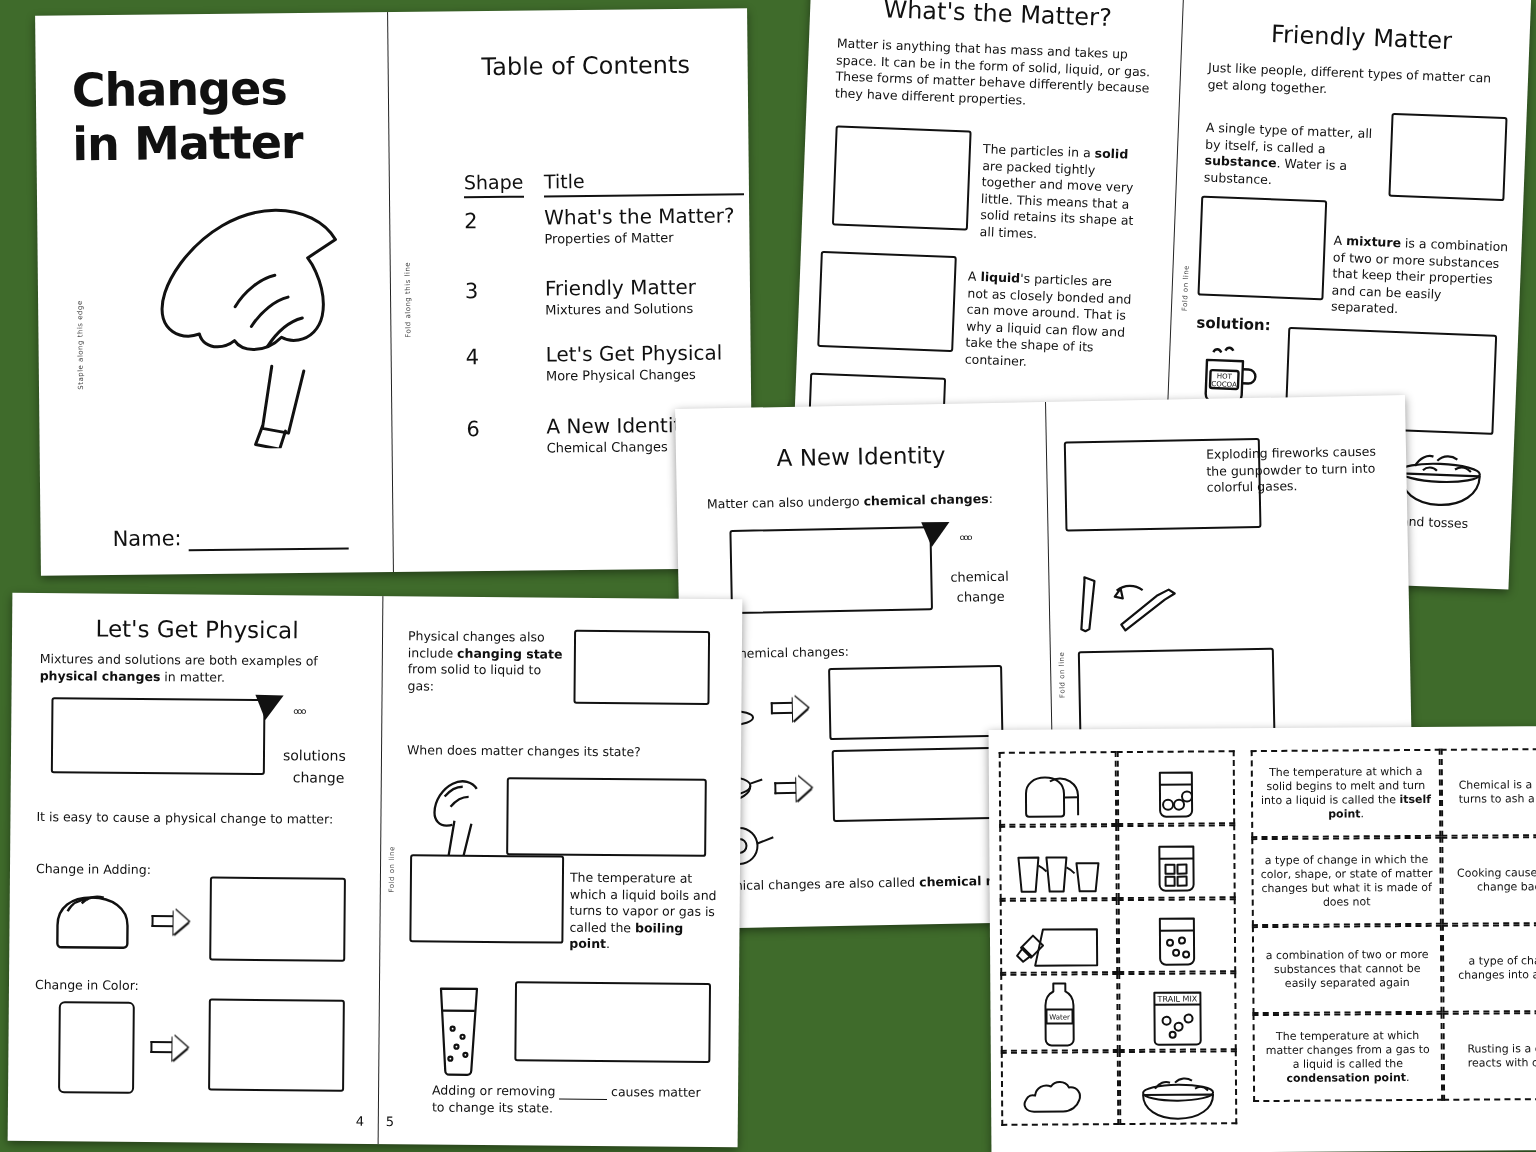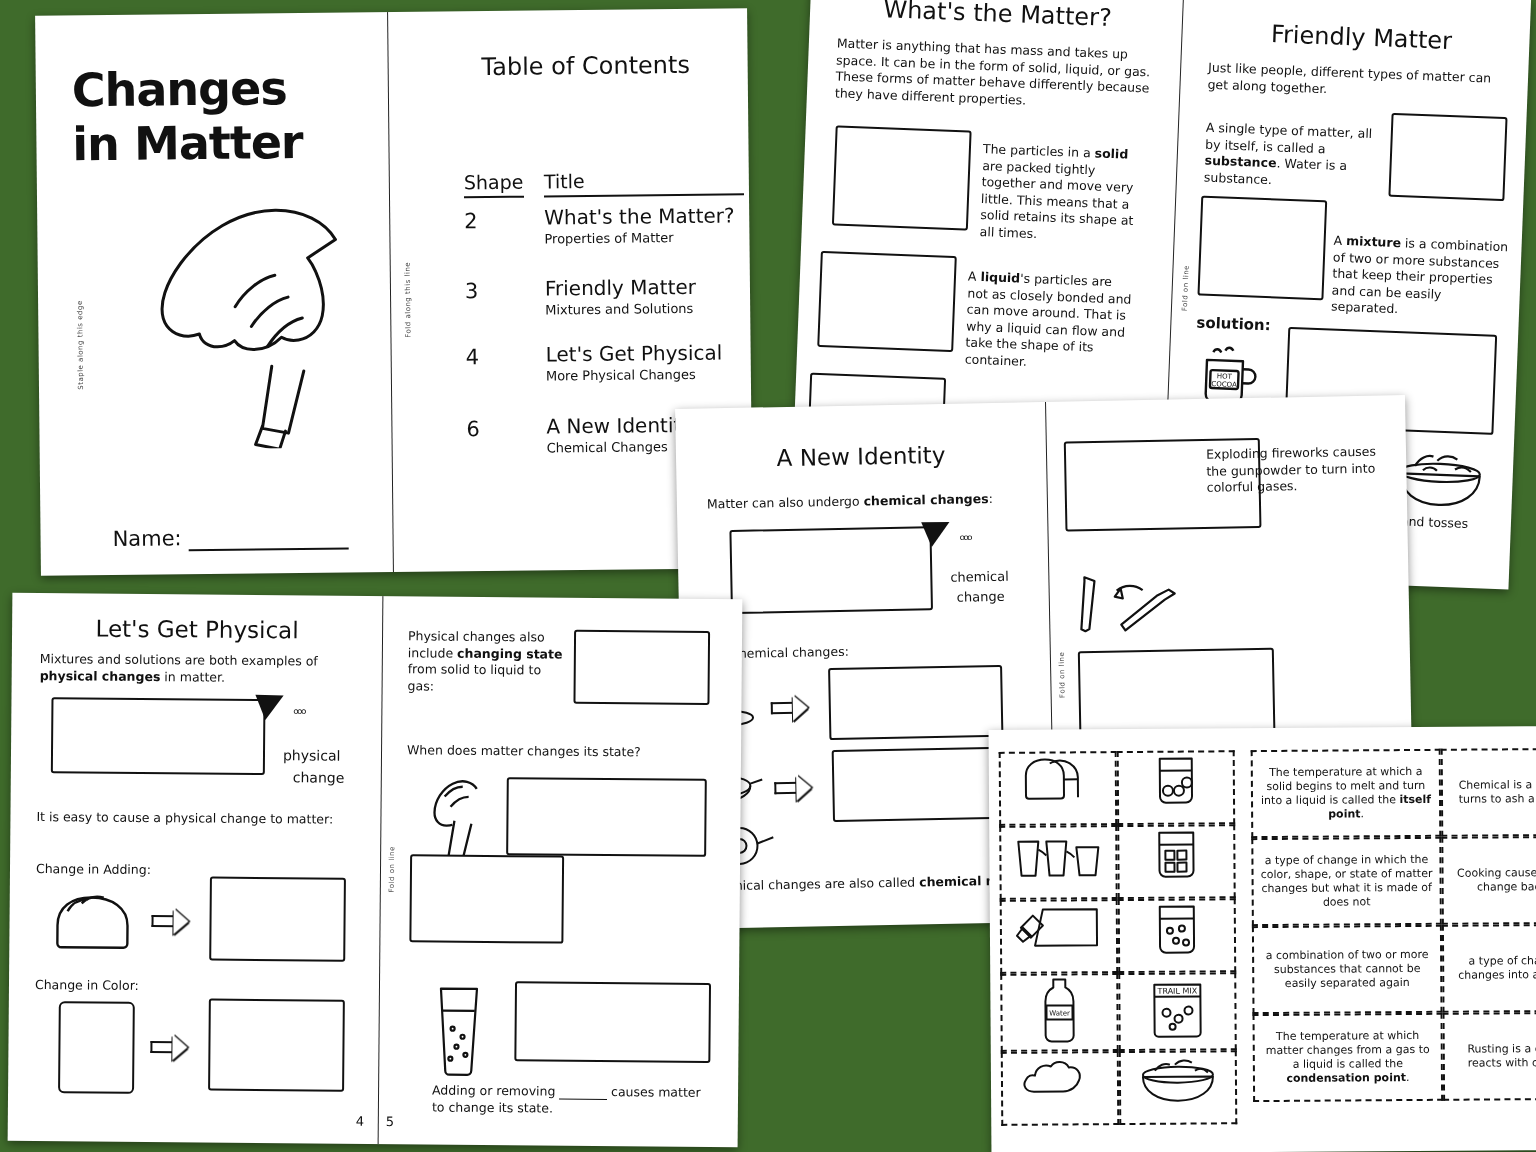--- a/index.html
+++ b/index.html
@@ -63,21 +63,21 @@
   }
   .curl{font-size:14px;color:#111;letter-spacing:-2px;}
   .card{
     border:2px dashed #111;box-sizing:border-box;background:#fff;
     display:flex;align-items:center;justify-content:center;
     text-align:center;padding:6px 7px;
   }
   .card .small-txt{font-size:11px;line-height:1.28;}
   .imgcell{
     border:2px dashed #111;box-sizing:border-box;background:#fff;
-    display:flex;align-items:flex-start;justify-content:center;
+    display:flex;align-items:flex-end;justify-content:center;
   }
   svg{display:block;}
 </style>
 </head>
 <body>
 
 <div class="sheet" style="left:38px;top:12px;width:712px;height:560px;transform:rotate(-0.6deg);">
   <div class="fold" style="left:352px;"></div>
   <div class="fold-label" style="left:38px;top:285px;">Staple along this edge</div>
   <div class="fold-label" style="left:366px;top:250px;">Fold along this line</div>
@@ -284,21 +284,21 @@
 
   <div class="hand body-txt" style="position:absolute;left:28px;top:58px;width:300px;">
     <span>Mixtures and solutions are both examples of </span><span class="b">physical changes</span><span> in matter.</span>
   </div>
 
   <div class="box" style="position:absolute;left:40px;top:104px;width:210px;height:72px;"></div>
   <div style="position:absolute;left:248px;top:94px;">
     <div class="tri-arrow"></div>
   </div>
   <div class="curl" style="position:absolute;left:282px;top:110px;">ᵒᵒᵒ</div>
-  <div class="hand" style="position:absolute;left:272px;top:152px;font-size:14px;">physical</div>
+  <div class="hand" style="position:absolute;left:272px;top:152px;font-size:14px;">solutions</div>
   <div class="hand" style="position:absolute;left:282px;top:174px;font-size:14px;">change</div>
 
   <div class="hand body-txt" style="position:absolute;left:26px;top:216px;">It is easy to cause a physical change to matter:</div>
 
   <div class="hand body-txt" style="position:absolute;left:26px;top:268px;">Change in Adding:</div>
   <div style="position:absolute;left:38px;top:292px;">
     <svg width="96" height="72" viewBox="0 0 96 72">
       <g fill="none" stroke="#111" stroke-width="2.4" stroke-linejoin="round">
         <path d="M10 40c0-18 14-28 34-28s36 10 36 28v18a4 4 0 0 1-4 4H14a4 4 0 0 1-4-4z"></path>
         <path d="M20 26c4-8 12-12 20-12M34 18c6-6 14-8 22-6"></path>
@@ -329,20 +329,23 @@
         <path d="M50 14c-4-7-14-10-24-5C16 14 8 26 8 38c0 8 5 13 12 13 2 0 4 0 6-1"></path>
         <path d="M18 22c5-6 12-10 18-10"></path>
         <path d="M24 32c5-6 12-10 18-10"></path>
         <path d="M28 46l-6 38 14 3 9-38"></path>
       </g>
     </svg>
   </div>
   <div class="box" style="position:absolute;left:496px;top:180px;width:196px;height:74px;"></div>
 
   <div class="box" style="position:absolute;left:400px;top:258px;width:150px;height:84px;"></div>
+  <div class="hand body-txt" style="position:absolute;left:560px;top:272px;width:152px;">
+    <span>The temperature at which a liquid boils and turns to vapor or gas is called the </span><span class="b">boiling point</span><span>.</span>
+  </div>
 
   <div style="position:absolute;left:418px;top:384px;">
     <svg width="64" height="100" viewBox="0 0 64 100">
       <g fill="none" stroke="#111" stroke-width="2.2" stroke-linejoin="round">
         <path d="M14 8h36l-5 82a4 4 0 0 1-4 4H23a4 4 0 0 1-4-4z"></path>
         <path d="M16 30h32"></path>
         <circle cx="26" cy="48" r="2"></circle>
           <circle cx="36" cy="56" r="2"></circle>
         <circle cx="30" cy="66" r="2"></circle>
           <circle cx="39" cy="74" r="2"></circle>

